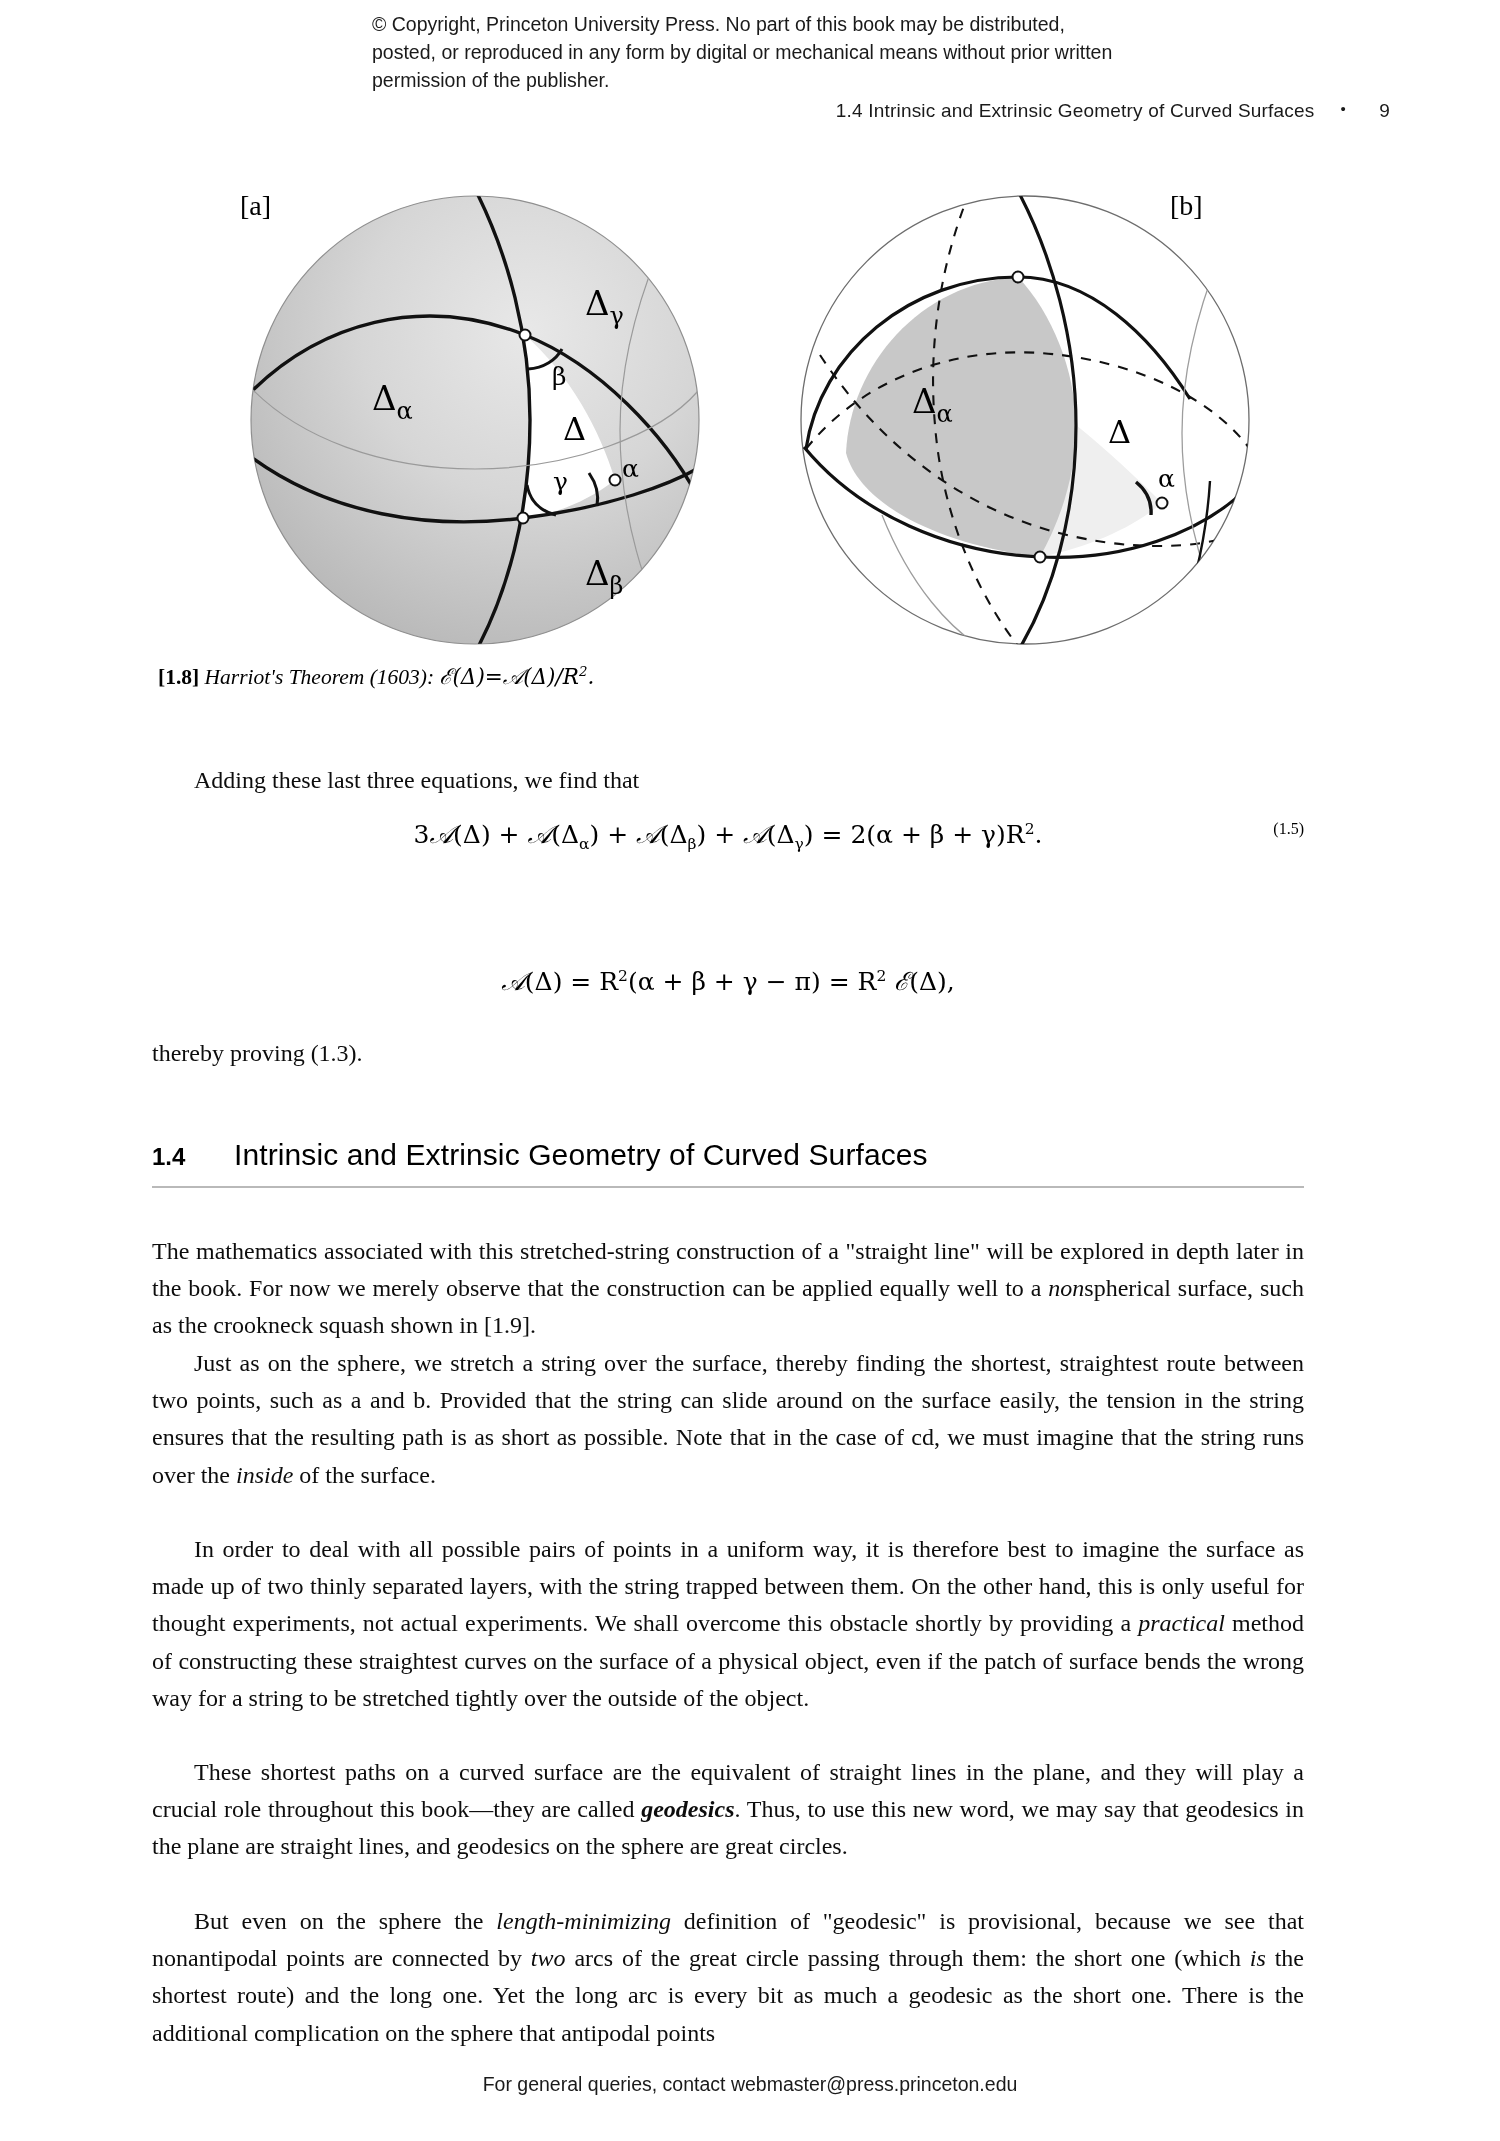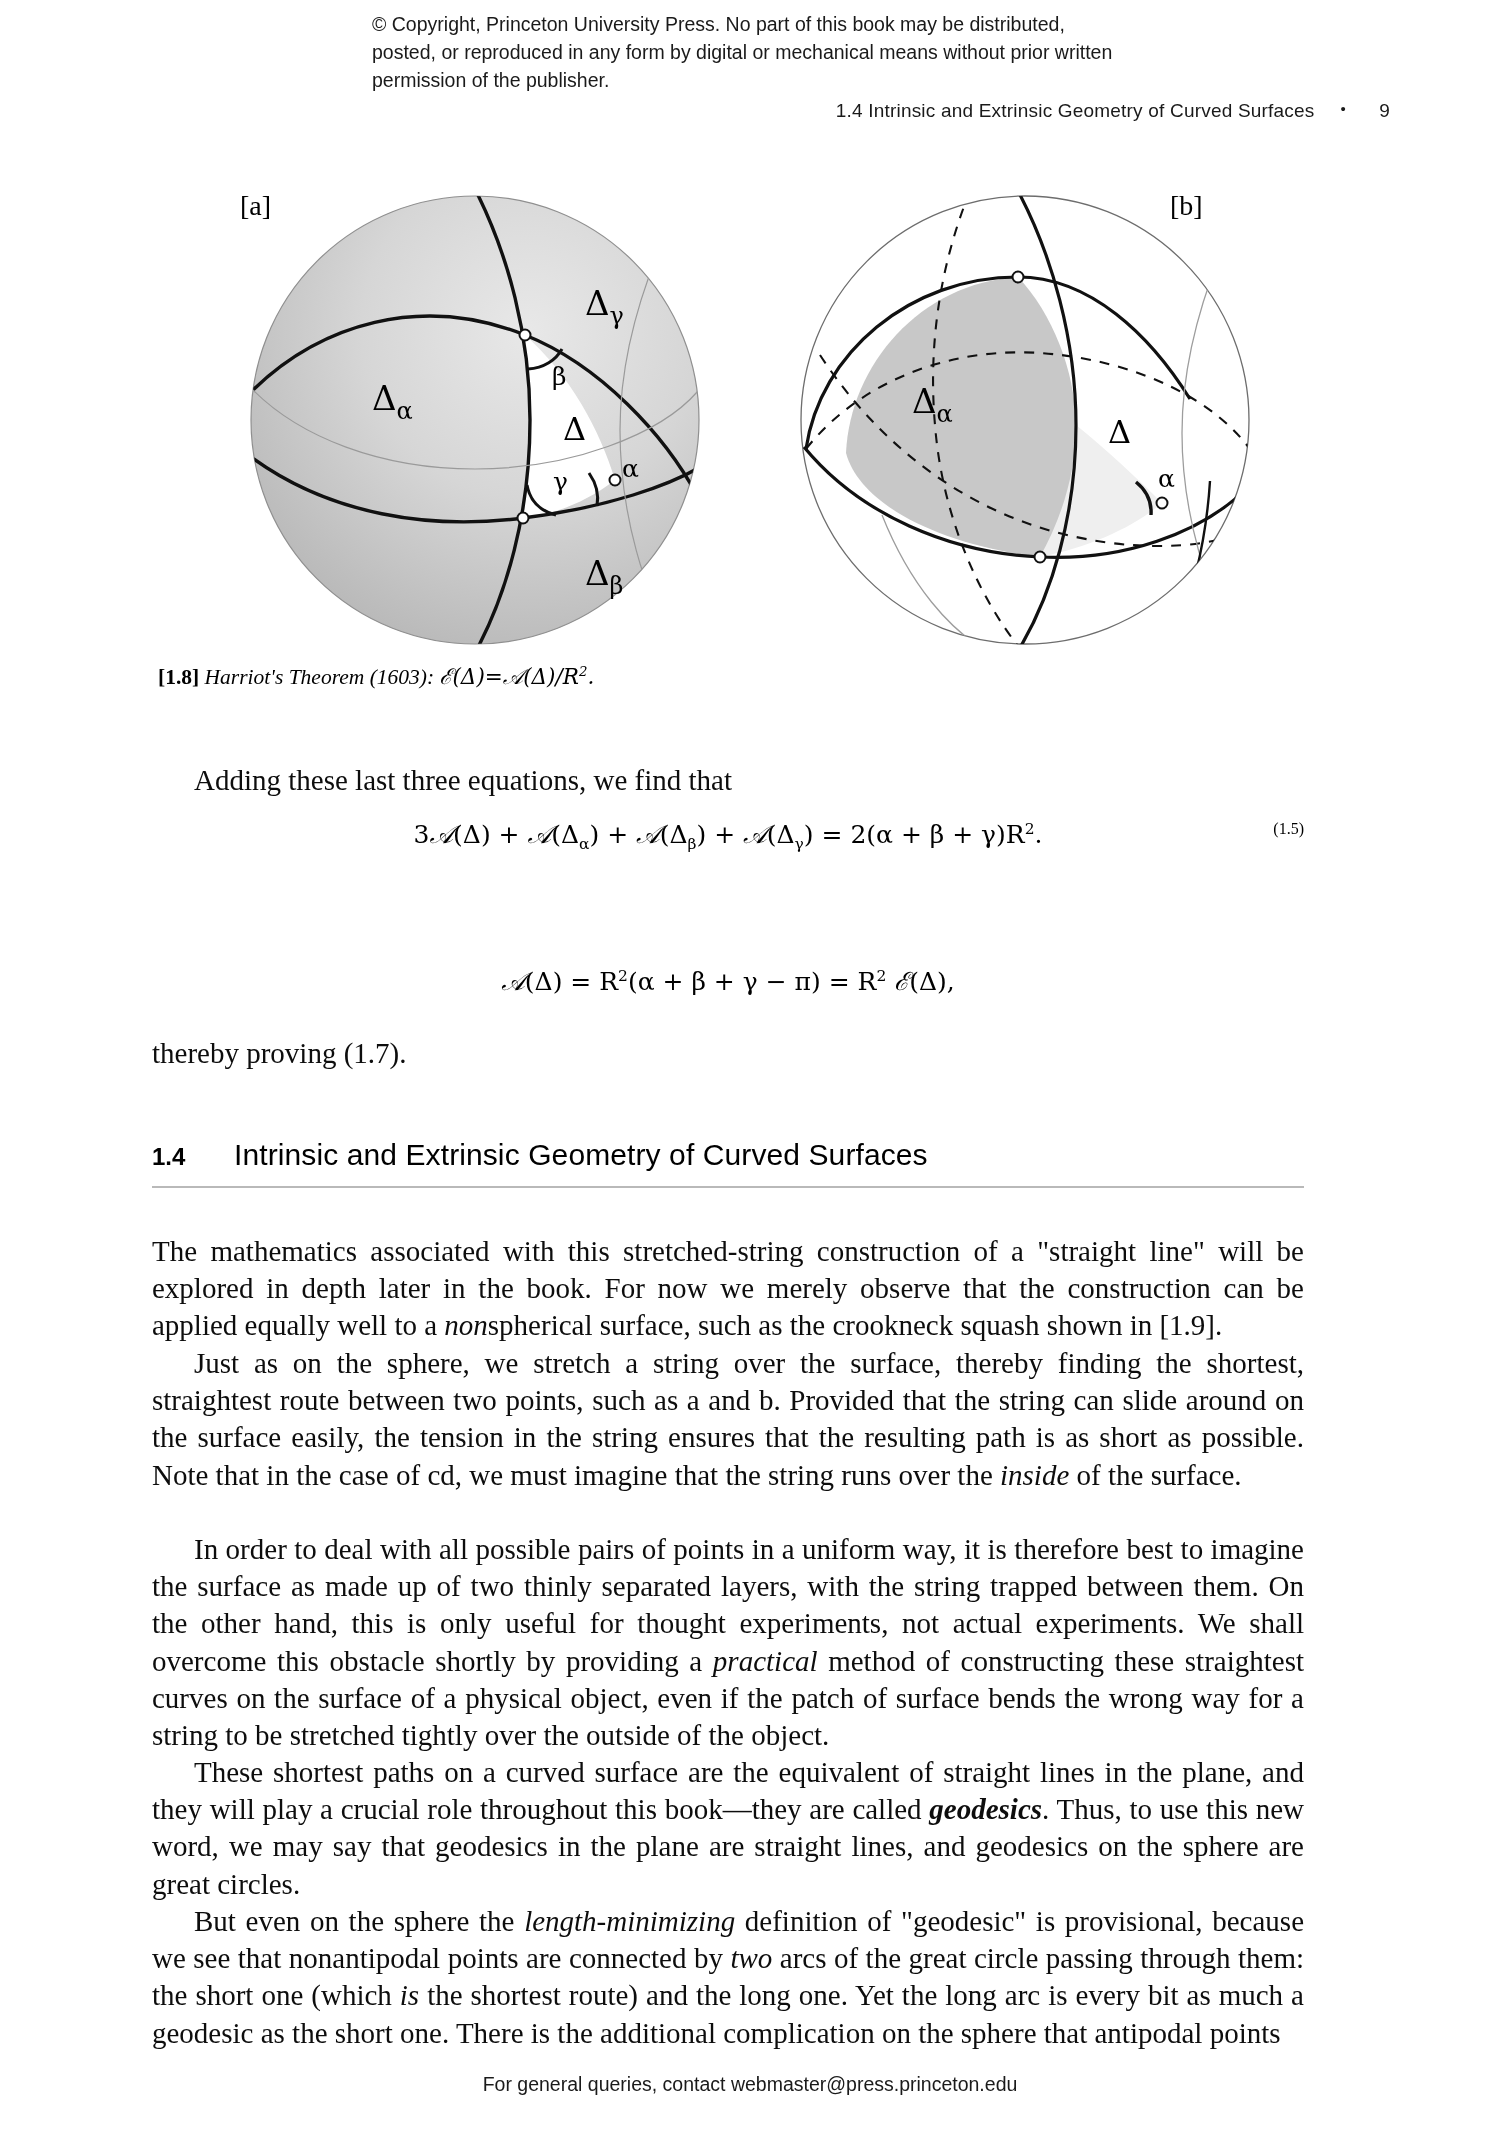--- a/index.html
+++ b/index.html
@@ -105,21 +105,21 @@
     font-family: "DejaVu Serif", "Liberation Serif", serif;
   }
   sup.sq { font-size: .62em; vertical-align: super; }
   sub.sb { font-size: .62em; vertical-align: sub; }
 
   
   .body-text {
     position: absolute;
     left: 152px;
     width: 1152px;
-    font-size: 29px;
+    font-size: 24px;
     line-height: 37.2px;
     text-align: justify;
     color: #0d0d0d;
   }
   .body-text p { margin: 0; }
   .indent { text-indent: 42px; }
   .ital { font-style: italic; }
   .boldital { font-style: italic; font-weight: bold; }
 
   
@@ -315,21 +315,21 @@
   </div>
 
 
   <div class="eqrow" style="top:963px;">
     <span class="eq-body">
       <span class="cal">𝒜</span>(Δ) = R<sup class="sq">2</sup>(α + β + γ − π) = R<sup class="sq">2</sup> <span class="cal">ℰ</span>(Δ),
     </span>
   </div>
 
   <div class="body-text" style="top:1035px;">
-    <p>thereby proving (1.7).</p>
+    <p>thereby proving (1.3).</p>
   </div>
 
   <div class="sec-head">
     <span class="sec-num">1.4</span><span class="sec-title">Intrinsic and Extrinsic Geometry of Curved Surfaces</span>
   </div>
   <div class="sec-rule"></div>
 
   <div class="body-text" style="top:1233px;">
     <p><span>The mathematics associated with this stretched-string construction of a "straight line" will be explored in depth later in the book. For now we merely observe that the construction can be applied equally well to a </span><span class="ital">non</span><span>spherical surface, such as the crookneck squash shown in [1.9].</span></p>
   </div>

